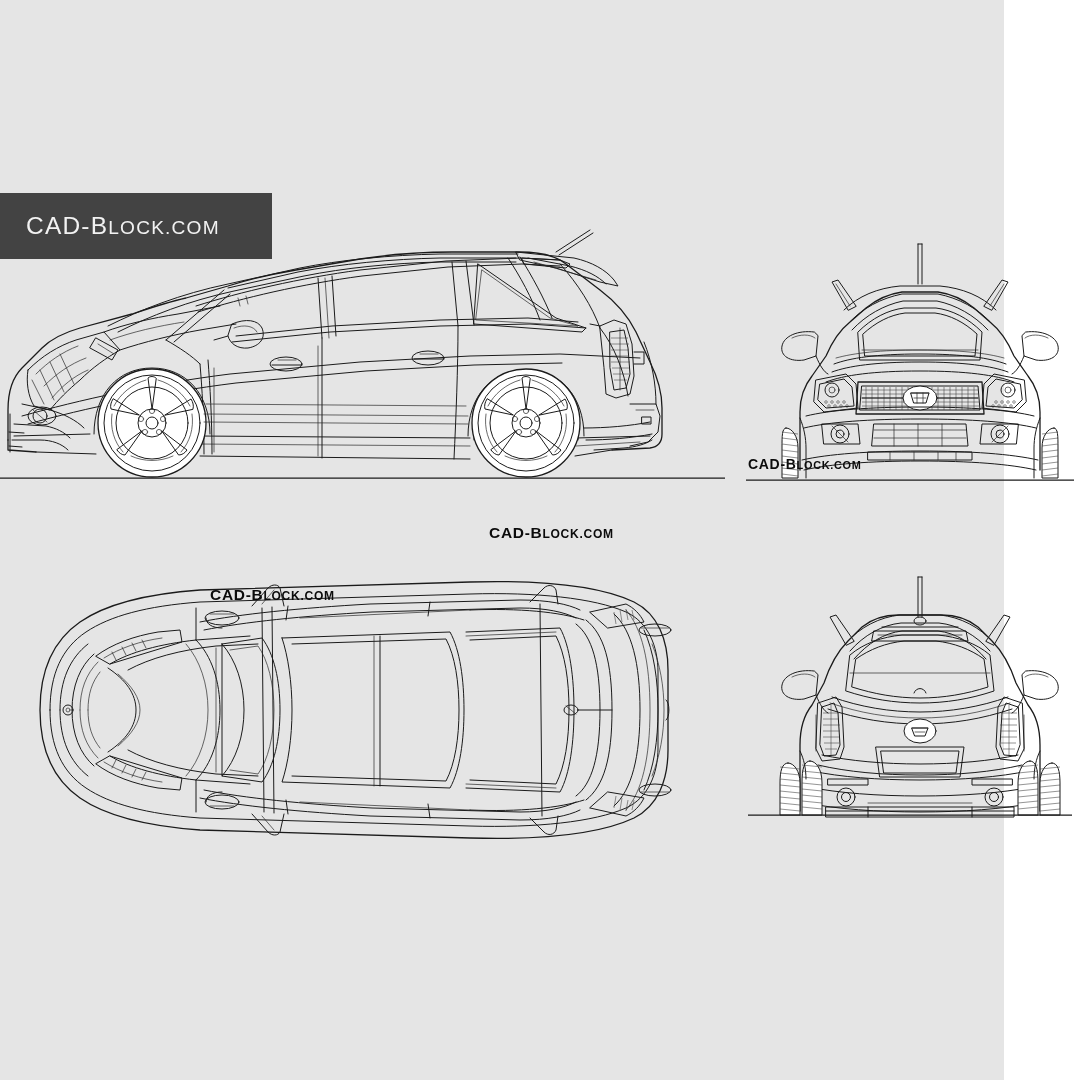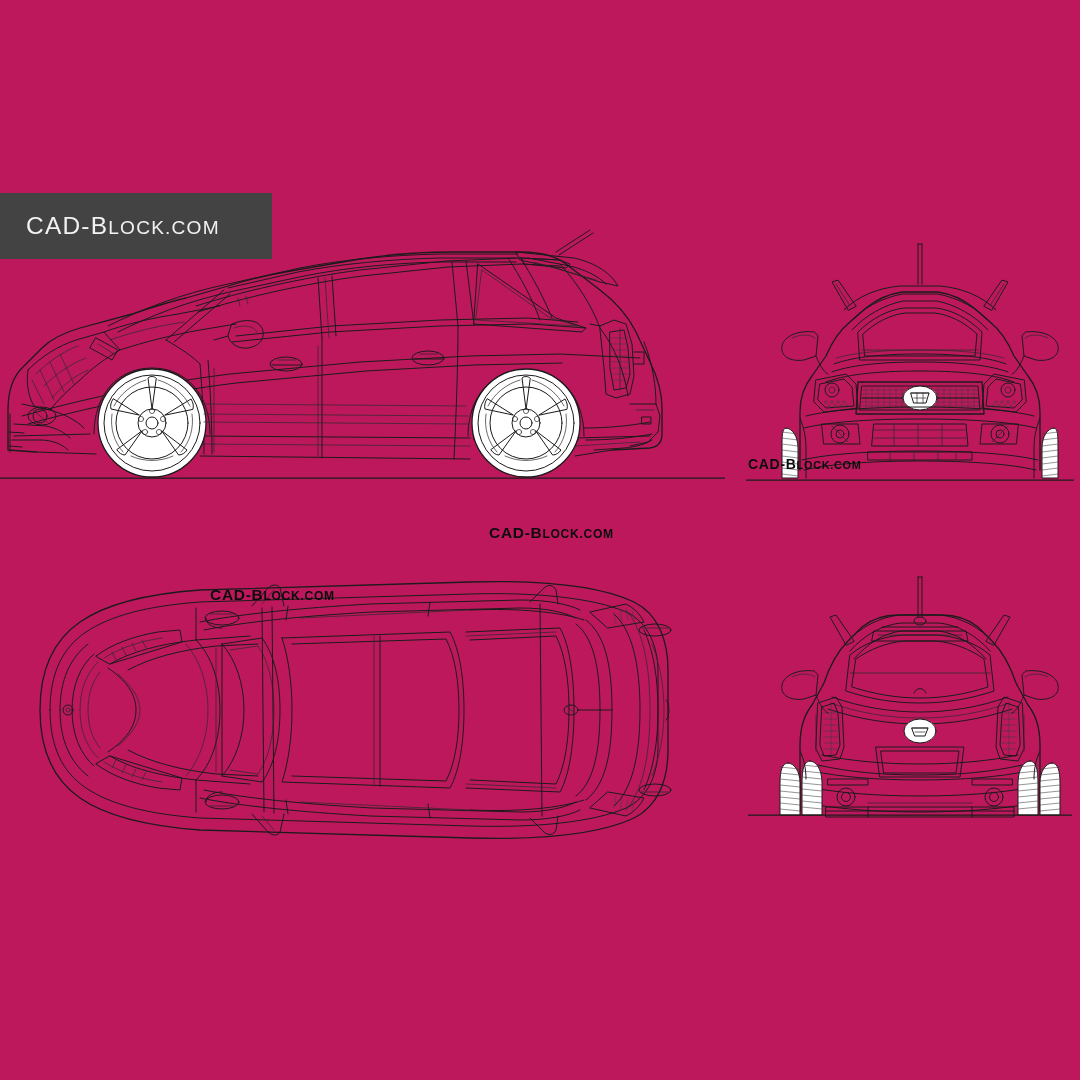--- a/index.html
+++ b/index.html
@@ -1,18 +1,18 @@
 <!DOCTYPE html>
 <html><head>
 <meta charset="utf-8">
 <style>
   html,body{margin:0;padding:0;background:#ffffff;}
   body{width:1080px;height:1080px;position:relative;overflow:hidden;
        font-family:"Liberation Sans",sans-serif;}
-  #sheet{position:absolute;inset:0;width:1080px;height:1080px;background:#be185d;}
+  #sheet{position:absolute;inset:0;width:1004px;height:1080px;background:#e5e5e5;}
   .view{position:absolute;}
   svg{display:block;overflow:visible;}
   .ln{fill:none;stroke:#1b1b1b;stroke-width:1;stroke-linejoin:round;stroke-linecap:round;}
   .ln2{fill:none;stroke:#1b1b1b;stroke-width:1.3;stroke-linejoin:round;stroke-linecap:round;}
   .lnf{fill:none;stroke:#2a2a2a;stroke-width:0.7;stroke-linejoin:round;stroke-linecap:round;}
   .lnx{fill:none;stroke:#3a3a3a;stroke-width:0.55;}
   .gnd{fill:none;stroke:#1b1b1b;stroke-width:1.25;}
   .wfill{fill:#ffffff;}
   
   #logo-banner{position:absolute;left:0;top:193px;width:272px;height:66px;

